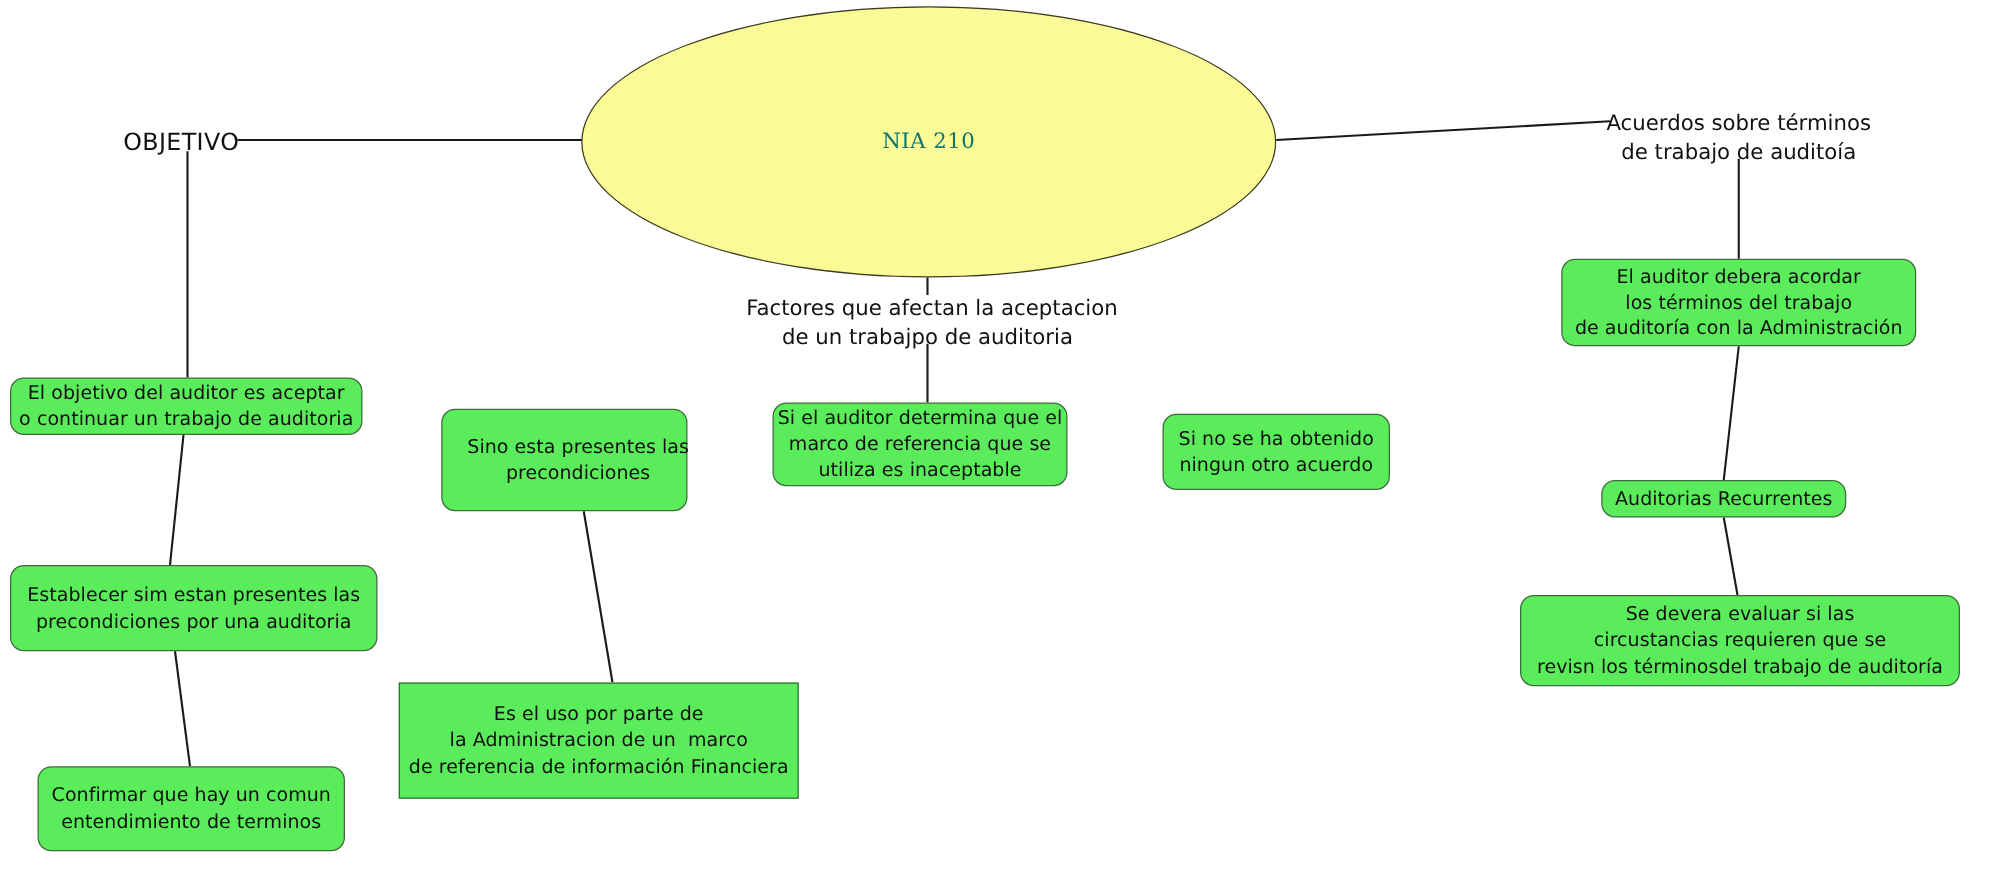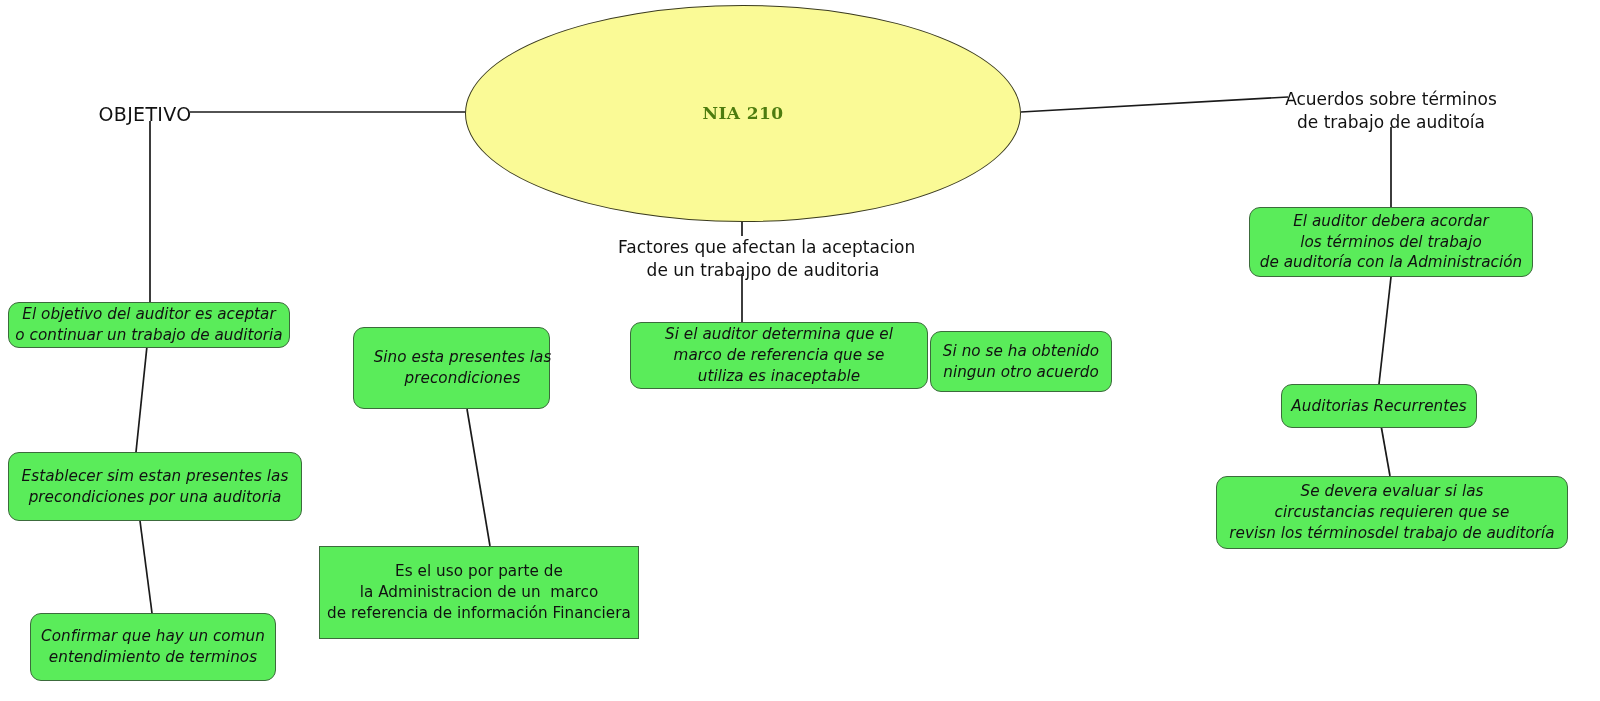--- a/index.html
+++ b/index.html
@@ -34,34 +34,33 @@
     line-height: 1.38;
   }
   .node-green {
     background: #5aec5a;
     border: 1.6px solid #3c6b3c;
     font-size: 15.2px;
     letter-spacing: 0.05px;
   }
   .rounded {
     border-radius: 11px;
-    font-style: italic;
   }
   .square {
     border-radius: 0;
   }
   .node-ellipse {
     background: #fafa96;
     border: 1.6px solid #3b3b1e;
     border-radius: 50%;
     font-family: "DejaVu Serif", "Liberation Serif", serif;
-    font-weight: bold;
+    font-weight: normal;
     font-size: 17px;
     letter-spacing: 0.4px;
-    color: #4d7c0f;
+    color: #0f766e;
     line-height: 1.65;
   }
   .label-text {
     position: absolute;
     color: #111111;
     font-size: 17px;
     text-align: center;
     white-space: pre;
     line-height: 1.33;
     background: transparent;
@@ -102,21 +101,21 @@
       <line x1="1379" y1="414" x2="1390" y2="476"></line>
     </g>
   </svg>
 
   <div class="node node-ellipse" style="left:465px; top:5px; width:556px; height:217px; flex-direction:column;">
     <div>NIA 210</div>
   </div>
 
   <div class="label-text objetivo-label" style="left:95px; top:102px; width:100px;">OBJETIVO</div>
 
-  <div class="label-text" style="left:618px; top:236px; width:290px;">Factores que afectan la aceptacion
+  <div class="label-text" style="left:597px; top:236px; width:290px;">Factores que afectan la aceptacion
 de un trabajpo de auditoria</div>
 
   <div class="label-text" style="left:1278px; top:88px; width:226px;">Acuerdos sobre términos
 de trabajo de auditoía</div>
 
   <div class="node node-green rounded" style="left:8px; top:452px; width:294px; height:69px;">Establecer sim estan presentes las
 precondiciones por una auditoria</div>
 
   <div class="node node-green rounded" style="left:8px; top:302px; width:282px; height:46px;">El objetivo del auditor es aceptar
 o continuar un trabajo de auditoria</div>
@@ -124,30 +123,30 @@
   <div class="node node-green rounded" style="left:30px; top:613px; width:246px; height:68px;">Confirmar que hay un comun
 entendimiento de terminos</div>
 
   <div class="node node-green rounded" style="left:353px; top:327px; width:197px; height:82px;padding-left:22px;">Sino esta presentes las
 precondiciones</div>
 
   <div class="node node-green square" style="left:319px; top:546px; width:320px; height:93px;">Es el uso por parte de
 la Administracion de un  marco
 de referencia de información Financiera</div>
 
-  <div class="node node-green rounded" style="left:618px; top:322px; width:298px; height:67px;margin-left:12px;">Si el auditor determina que el
+  <div class="node node-green rounded" style="left:618px; top:322px; width:236px; height:67px;">Si el auditor determina que el
 marco de referencia que se
 utiliza es inaceptable</div>
 
   <div class="node node-green rounded" style="left:930px; top:331px; width:182px; height:61px;">Si no se ha obtenido
 ningun otro acuerdo</div>
 
   <div class="node node-green rounded" style="left:1249px; top:207px; width:284px; height:70px;">El auditor debera acordar
 los términos del trabajo
 de auditoría con la Administración</div>
 
-  <div class="node node-green rounded" style="left:1281px; top:384px; width:196px; height:44px;">Auditorias Recurrentes</div>
+  <div class="node node-green rounded" style="left:1281px; top:384px; width:196px; height:30px;">Auditorias Recurrentes</div>
 
   <div class="node node-green rounded" style="left:1216px; top:476px; width:352px; height:73px;">Se devera evaluar si las
 circustancias requieren que se
 revisn los términosdel trabajo de auditoría</div>
 
 </div>
 
 </body></html>

